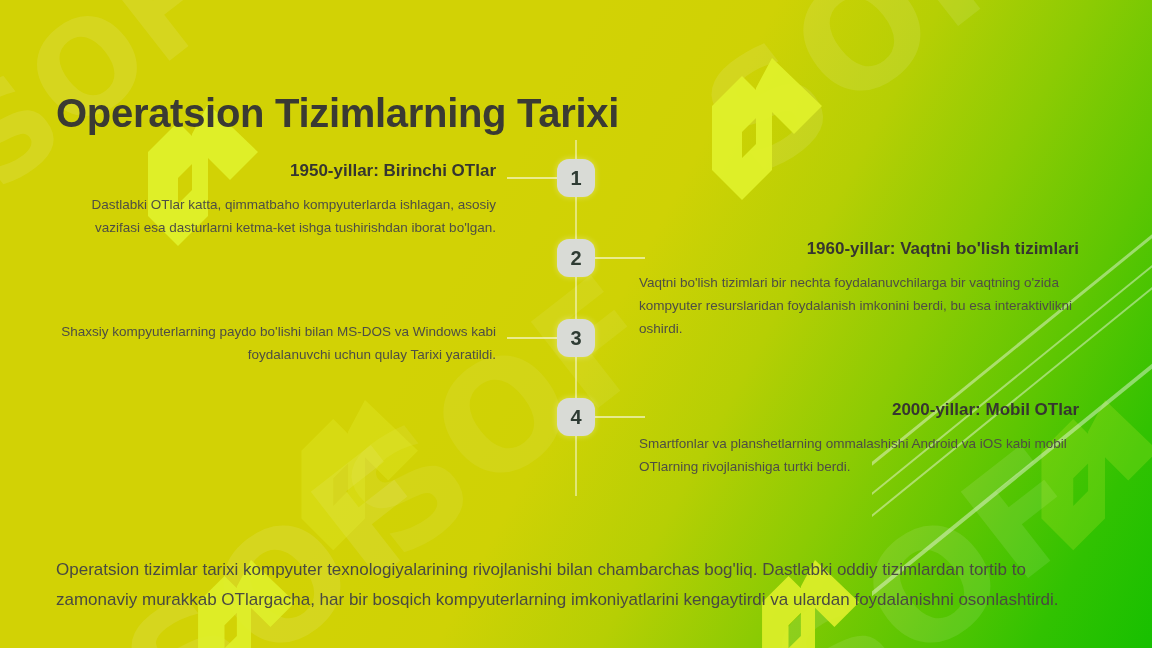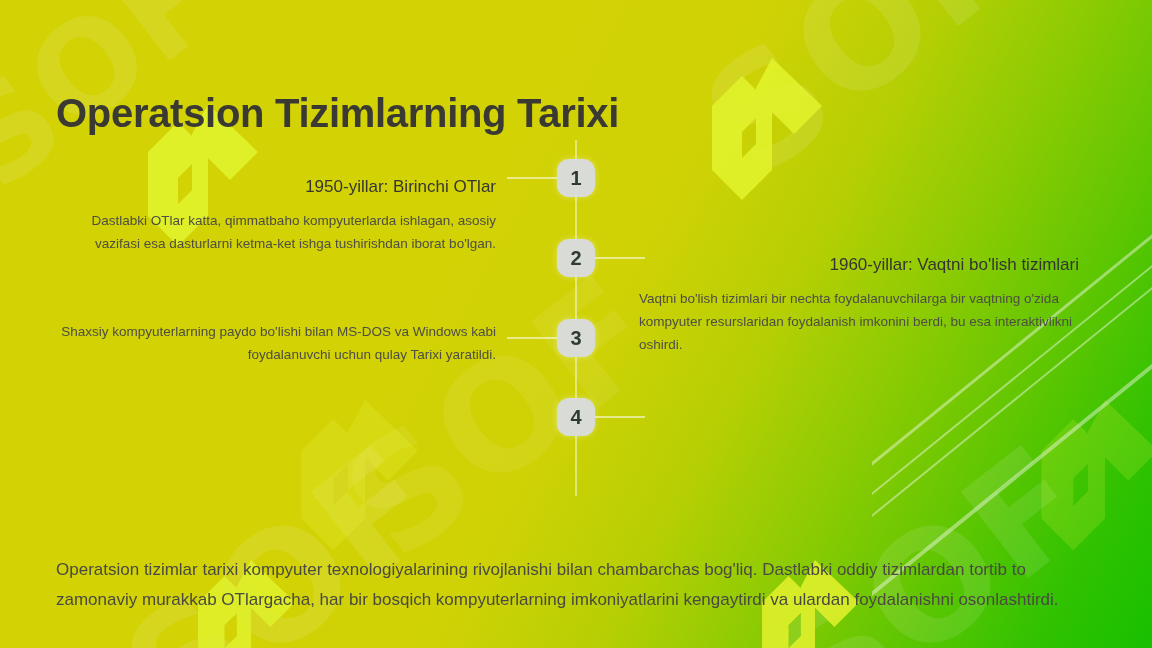--- a/index.html
+++ b/index.html
@@ -115,24 +115,24 @@
   .connector.c3 { top: 337px; }
   .connector.c4 { top: 416px; }
 
   
   .block { position: absolute; }
   .block.left  { right: 656px; width: 440px; text-align: right; }
   .block.right { left: 639px;  width: 440px; text-align: left; }
 
   .block-heading {
     font-size: 17px;
-    font-weight: 400;
+    font-weight: 700;
     color: #363630;
     line-height: 1.35;
-    margin: 16px 0 10px 0;
+    margin: 0 0 10px 0;
     text-align: right;
   }
   .block-body {
     font-size: 13.5px;
     color: #4e4e44;
     line-height: 1.72;
     margin: 0;
   }
 
   .b1 { top: 160px; }
@@ -229,16 +229,20 @@
 
   <div class="block right b2">
     <p class="block-heading">1960-yillar: Vaqtni bo'lish tizimlari</p>
     <p class="block-body">Vaqtni bo'lish tizimlari bir nechta foydalanuvchilarga bir vaqtning o'zida kompyuter resurslaridan foydalanish imkonini berdi, bu esa interaktivlikni oshirdi.</p>
   </div>
 
   <div class="block left b3">
     <p class="block-body">Shaxsiy kompyuterlarning paydo bo'lishi bilan MS-DOS va Windows kabi foydalanuvchi uchun qulay Tarixi yaratildi.</p>
   </div>
 
+  <div class="block right b4">
+    <p class="block-heading">2000-yillar: Mobil OTlar</p>
+    <p class="block-body">Smartfonlar va planshetlarning ommalashishi Android va iOS kabi mobil OTlarning rivojlanishiga turtki berdi.</p>
+  </div>
 
   <p id="summary">Operatsion tizimlar tarixi kompyuter texnologiyalarining rivojlanishi bilan chambarchas bog'liq. Dastlabki oddiy tizimlardan tortib to zamonaviy murakkab OTlargacha, har bir bosqich kompyuterlarning imkoniyatlarini kengaytirdi va ulardan foydalanishni osonlashtirdi.</p>
 
 </div>
 
 </body></html>

